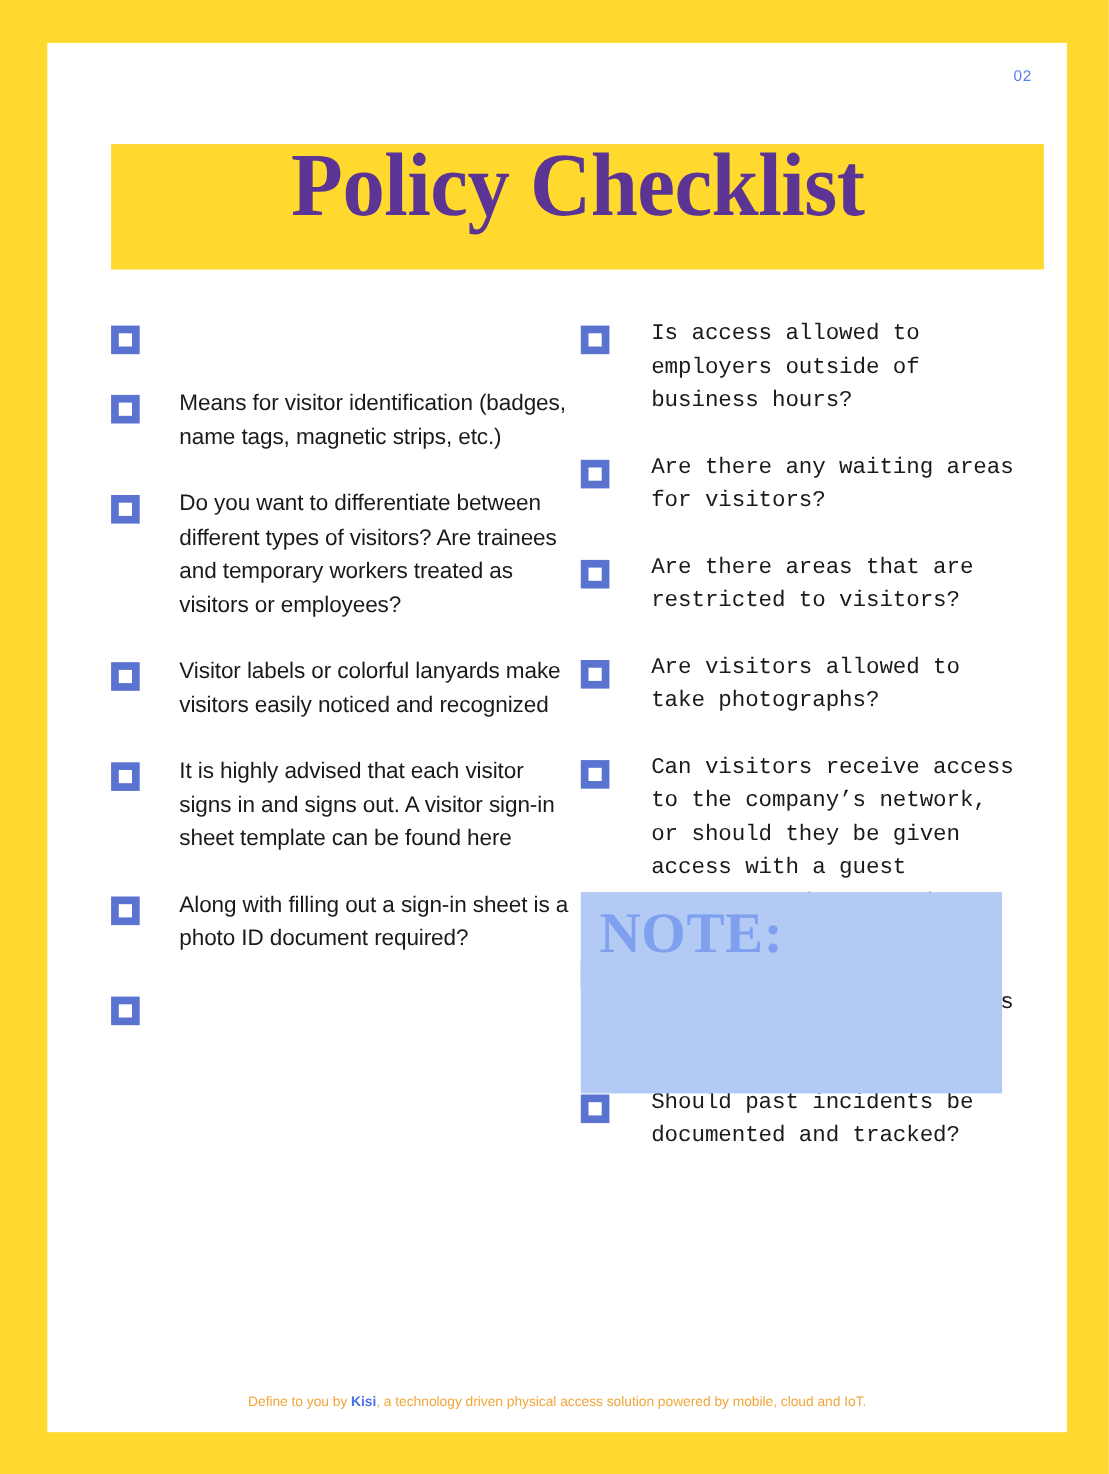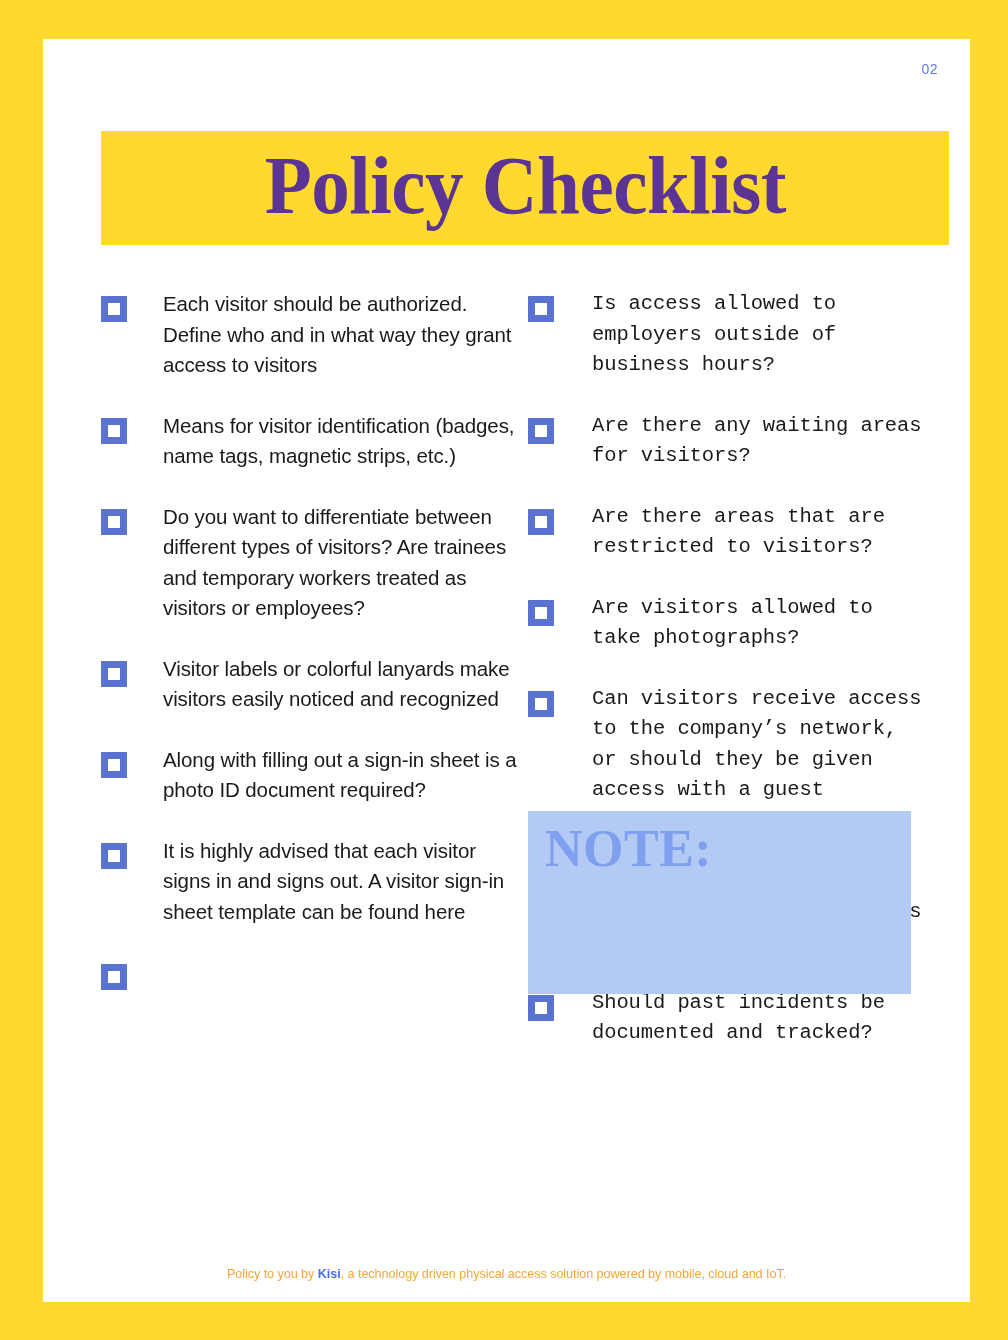--- a/index.html
+++ b/index.html
@@ -38,21 +38,21 @@
 
   
   .title-band {
     position: absolute;
     left: 58px;
     top: 92px;
     width: 848px;
     height: 114px;
     background: #FFD92E;
     display: flex;
-    align-items: center;
+    align-items: flex-start;
     justify-content: center;
   }
   .title-text {
     font-family: "Liberation Serif", "DejaVu Serif", serif;
     font-weight: 700;
     font-size: 82px;
     line-height: 1;
     color: #5B3494;
     transform: scaleX(0.94);
     transform-origin: center;
@@ -158,21 +158,20 @@
   <div class="title-band">
     <div class="title-text">Policy Checklist</div>
   </div>
 
   <div class="columns">
     <div class="column column-left" id="col-left">
         <div class="check-item">
           <div class="checkbox">
             <div class="checkbox-inner"></div>
           </div>
-          <div class="check-text">Each visitor should be authorized. Define who and in what way they grant access to visitors</div>
         </div>
         <div class="check-item">
           <div class="checkbox">
             <div class="checkbox-inner"></div>
           </div>
           <div class="check-text">Means for visitor identification (badges, name tags, magnetic strips, etc.)</div>
         </div>
         <div class="check-item">
           <div class="checkbox">
             <div class="checkbox-inner"></div>
@@ -182,27 +181,27 @@
         <div class="check-item">
           <div class="checkbox">
             <div class="checkbox-inner"></div>
           </div>
           <div class="check-text">Visitor labels or colorful lanyards make visitors easily noticed and recognized</div>
         </div>
         <div class="check-item">
           <div class="checkbox">
             <div class="checkbox-inner"></div>
           </div>
+          <div class="check-text">It is highly advised that each vis­itor signs in and signs out. A visi­tor sign-in sheet template can be found here</div>
+        </div>
+        <div class="check-item">
+          <div class="checkbox">
+            <div class="checkbox-inner"></div>
+          </div>
           <div class="check-text">Along with filling out a sign-in sheet is a photo ID document required?</div>
-        </div>
-        <div class="check-item">
-          <div class="checkbox">
-            <div class="checkbox-inner"></div>
-          </div>
-          <div class="check-text">It is highly advised that each vis­itor signs in and signs out. A visi­tor sign-in sheet template can be found here</div>
         </div>
         <div class="check-item">
           <div class="checkbox">
             <div class="checkbox-inner"></div>
           </div>
         </div>
       </div>
     <div class="column column-right" id="col-right">
         <div class="check-item">
           <div class="checkbox">
@@ -247,16 +246,16 @@
           <div class="check-text">Should past incidents be docu­mented and tracked?</div>
         </div>
       </div>
   </div>
 
   <div class="note-box">
     <div class="note-label">NOTE:</div>
   </div>
 
   <div class="footer">
-    <span>Policy to you by </span><a class="brand" href="#" style="text-decoration:none">Kisi</a><span>, a technology driven physical access solution powered by mobile, cloud and IoT.</span>
+    <span>Define to you by </span><a class="brand" href="#" style="text-decoration:none">Kisi</a><span>, a technology driven physical access solution powered by mobile, cloud and IoT.</span>
   </div>
 
 </div>
 
 </body></html>

